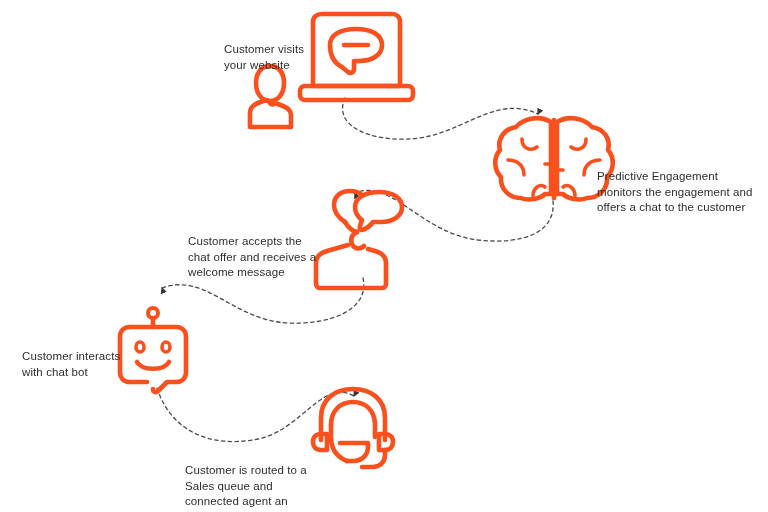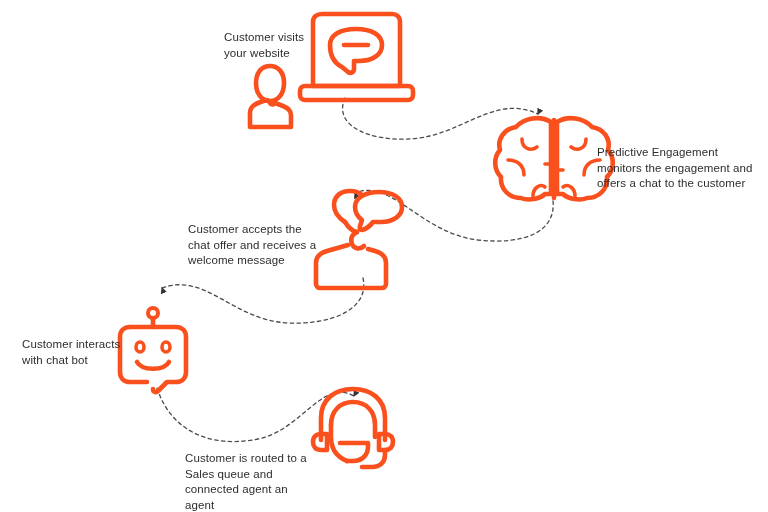--- a/index.html
+++ b/index.html
@@ -27,23 +27,24 @@
     height: 512px;
   }
   .caption {
     position: absolute;
     color: #2d2d2d;
     font-size: 11.5px;
     line-height: 15.5px;
     font-family: "Liberation Sans", sans-serif;
     white-space: pre-line;
     letter-spacing: 0.1px;
+    margin-top: 12px;
   }
   .cap-visits   { left: 224px; top: 30px;  width: 120px; }
-  .cap-brain    { left: 597px; top: 145px; width: 160px; }
+  .cap-brain    { left: 597px; top: 157px; width: 160px; }
   .cap-accepts  { left: 188px; top: 222px; width: 130px; }
   .cap-bot      { left: 22px;  top: 337px; width: 115px; }
   .cap-routed   { left: 185px; top: 451px; width: 135px; }
 </style>
 </head>
 <body>
 
 <div id="diagram-root">
 
   <svg id="flow-svg" viewBox="0 0 768 512">

